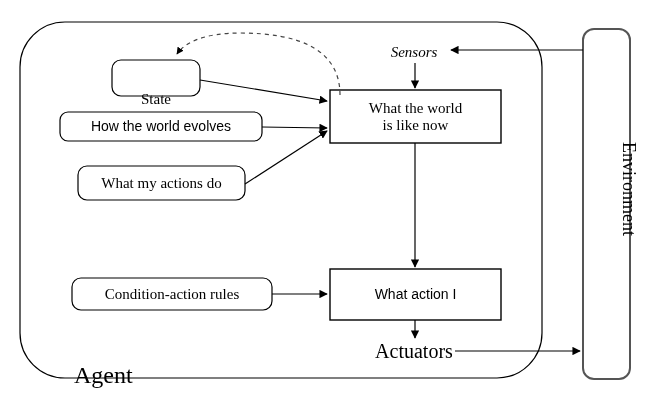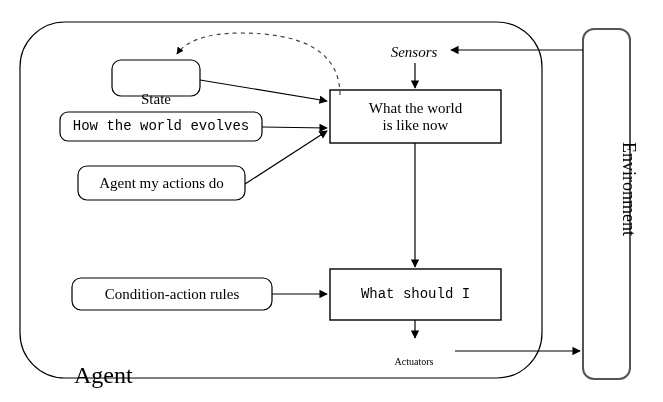--- a/index.html
+++ b/index.html
@@ -27,35 +27,35 @@
     position: absolute;
     display: flex;
     align-items: center;
     justify-content: center;
     text-align: center;
     color: #000000;
     pointer-events: none;
     line-height: 1.12;
   }
   .serif   { font-family: "Liberation Serif", serif; }
-  .sans    { font-family: Liberation Mono, monospace; text-align: right; }
+  .sans    { font-family: Liberation Sans, sans-serif; text-align: right; }
 
   
   #lbl-state            { left: 112px; top: 60px;  width: 88px;  height: 36px; font-size: 15px; margin-top: 21px; }
   #lbl-evolves          { left: 60px;  top: 112px; width: 202px; height: 29px; font-size: 14px; }
   #lbl-actions          { left: 78px;  top: 166px; width: 167px; height: 34px; font-size: 15px; }
   #lbl-rules            { left: 72px;  top: 278px; width: 200px; height: 32px; font-size: 15px; }
 
   
   #lbl-world            { left: 330px; top: 90px;  width: 171px; height: 53px; font-size: 15px; }
   #lbl-action           { left: 330px; top: 269px; width: 171px; height: 51px; font-size: 14px; }
 
   
   #lbl-sensors          { left: 381px; top: 42px;  width: 66px;  height: 20px; font-size: 15px; font-style: italic; }
-  #lbl-actuators        { left: 375px; top: 352px; width: 78px;  height: 20px; font-size: 10px; }
+  #lbl-actuators        { left: 375px; top: 341px; width: 78px;  height: 20px; font-size: 20px; }
   #lbl-agent            { left: 74px;  top: 332px; width: 76px;  height: 32px; font-size: 24px; justify-content: flex-start; margin-top: 27px; }
 
   
   #lbl-environment {
     left: 564px;
     top: 176px;
     width: 130px;
     height: 26px;
     font-size: 18px;
     transform: rotate(90deg);
@@ -112,34 +112,34 @@
     <line x1="415" y1="320" x2="415" y2="338" stroke="#000000" stroke-width="1.2" marker-end="url(#arrowhead)"></line>
 
     <line x1="455" y1="351" x2="580" y2="351" stroke="#000000" stroke-width="1.2" marker-end="url(#arrowhead)"></line>
 
   </svg>
 
   <div class="node-label serif" id="lbl-state">State</div>
 
   <div class="node-label sans" id="lbl-evolves">How the world evolves</div>
 
-  <div class="node-label serif" id="lbl-actions">Agent my actions do</div>
+  <div class="node-label serif" id="lbl-actions">What my actions do</div>
 
   <div class="node-label serif" id="lbl-world">
     <div>
       <div>What the world</div>
       <div>is like now</div>
     </div>
   </div>
 
   <div class="node-label serif" id="lbl-rules">Condition-action rules</div>
 
   <div class="node-label sans" id="lbl-action">
     <div>
-      <div>What should I</div>
+      <div>What action I</div>
     </div>
   </div>
 
   <div class="node-label serif" id="lbl-sensors">Sensors</div>
 
   <div class="node-label serif" id="lbl-actuators">Actuators</div>
 
   <div class="node-label serif" id="lbl-agent">Agent</div>
 
   <div class="node-label serif" id="lbl-environment">Environment</div>

